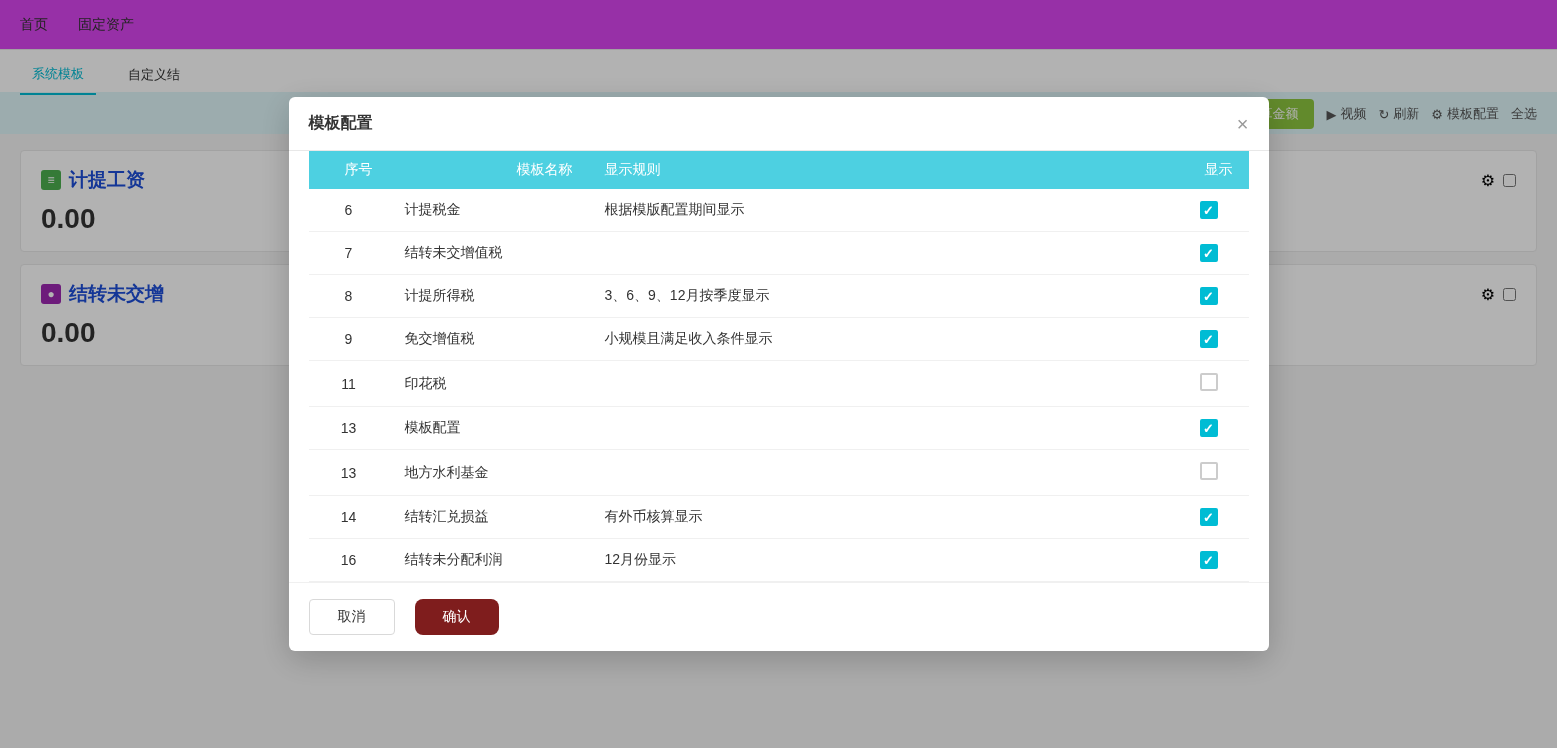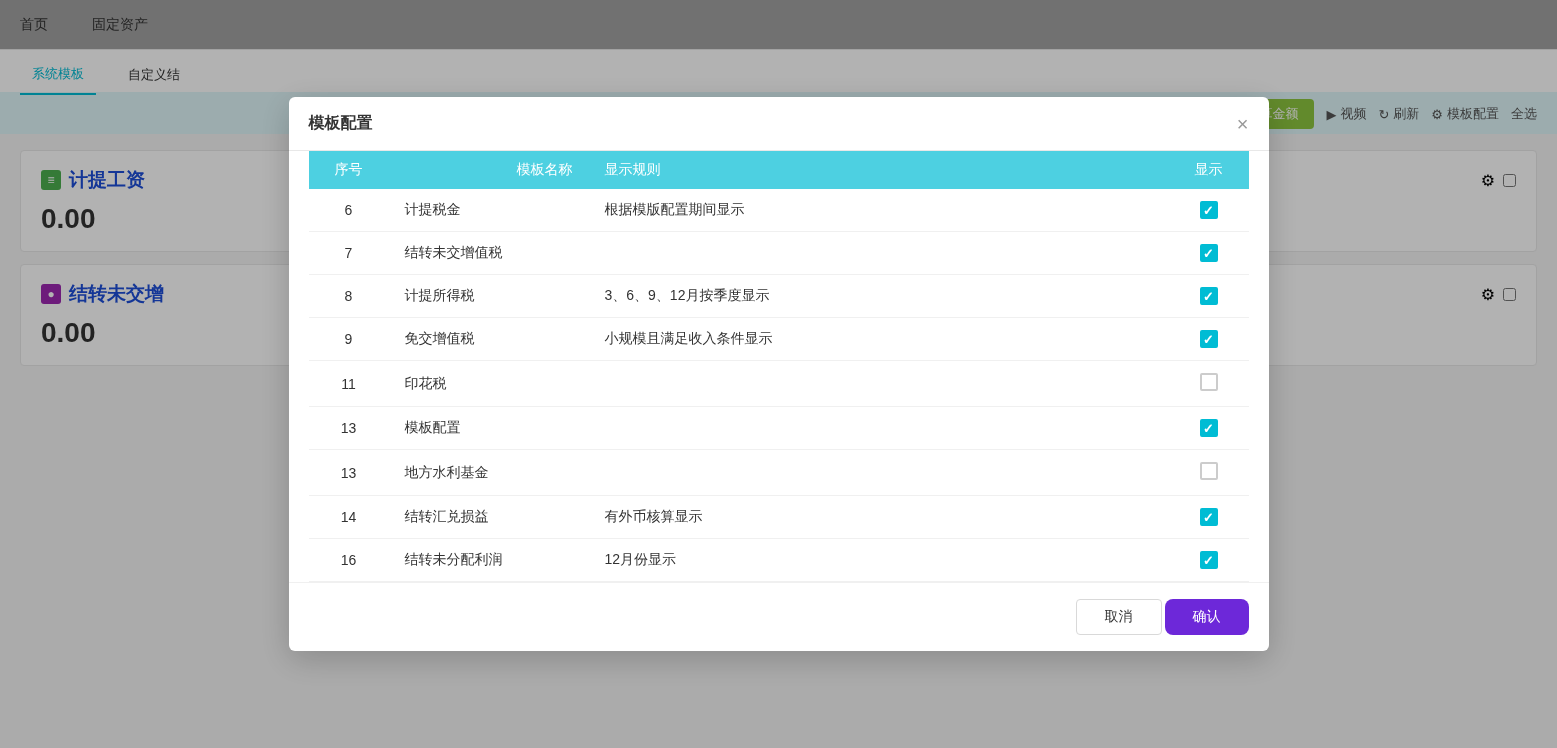--- a/index.html
+++ b/index.html
@@ -16,26 +16,26 @@
     .bg-page {
       width: 100%;
       height: 100%;
       background: #f5f5f5;
       position: absolute;
       top: 0; left: 0;
     }
 
     
     .top-nav {
-      background: #a3a3a3;
+      background: #d946ef;
       height: 50px;
       display: flex;
       align-items: center;
       padding: 0 20px;
-      gap: 44px;
+      gap: 30px;
       border-bottom: 1px solid #e8e8e8;
       position: relative;
       z-index: 1;
     }
     .nav-item {
       font-size: 14px;
       color: #333;
       cursor: pointer;
       padding: 14px 0;
     }
@@ -182,21 +182,21 @@
       border-collapse: collapse;
     }
     .config-table thead tr {
       background: #4dd0e1;
     }
     .config-table thead th {
       color: #fff;
       font-size: 14px;
       font-weight: normal;
       padding: 10px 16px;
-      text-align: center;
+      text-align: right;
       border: none;
     }
     .config-table thead th:first-child {
       width: 80px;
     }
     .config-table thead th:nth-child(2) {
       width: 200px;
       text-align: right;
     }
     .config-table thead th:nth-child(3) {
@@ -258,36 +258,36 @@
     }
 
     
     .modal-body-inner {
       position: relative;
     }
 
     
     .modal-footer {
       display: flex;
-      justify-content: flex-end;
-      gap: 3px;
+      justify-content: flex-start;
+      gap: 20px;
       padding: 16px 20px;
       border-top: 1px solid #f0f0f0;
     }
     .btn-cancel {
       background: #fff;
       color: #333;
       border: 1px solid #d9d9d9;
       padding: 8px 28px;
       border-radius: 4px;
       font-size: 14px;
       cursor: pointer;
     }
     .btn-confirm {
-      background: #6d28d9;
+      background: #7f1d1d;
       color: #fff;
       border: none;
       padding: 8px 28px;
       border-radius: 8px;
       font-size: 14px;
       cursor: pointer;
     }
   </style>
 </head>
 <body>

